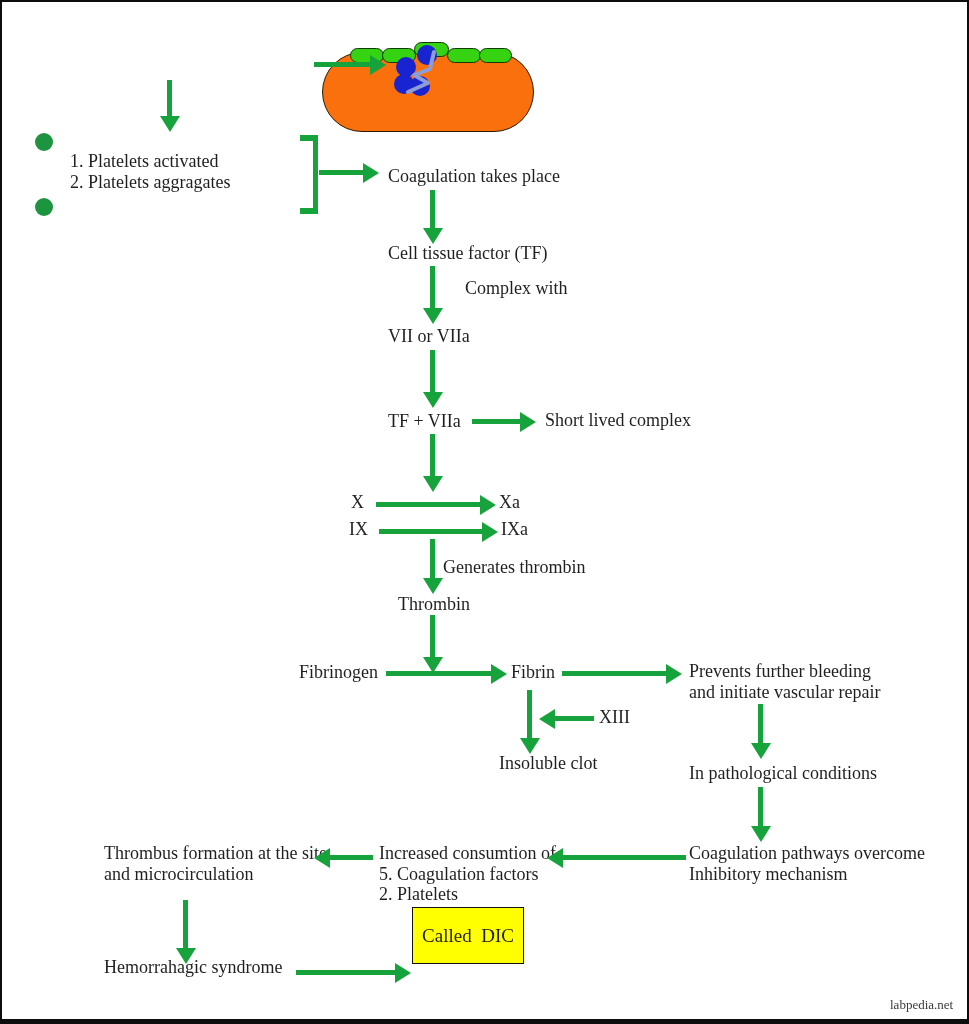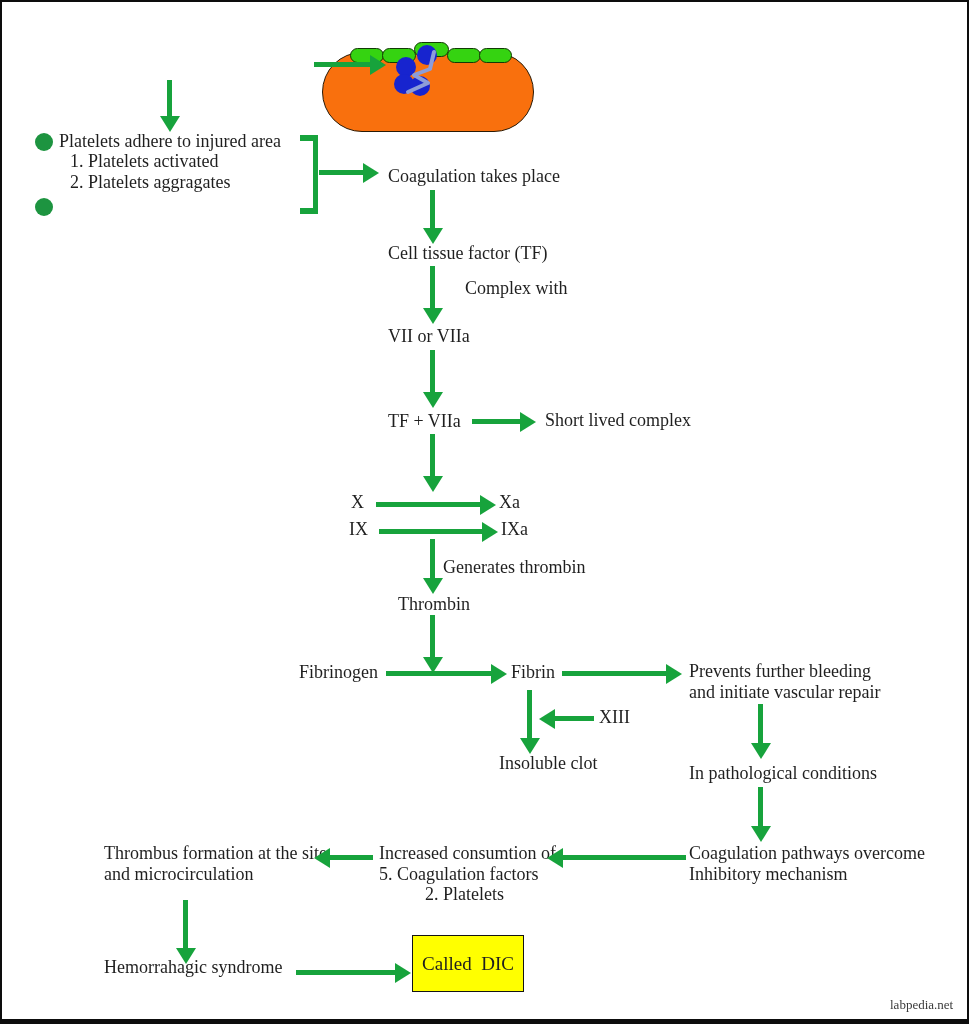--- a/index.html
+++ b/index.html
@@ -61,24 +61,23 @@
   <div class="capsule" style="left:445px;top:46px;width:34px;"></div>
   <div class="capsule" style="left:477px;top:46px;width:33px;"></div>
   <div class="platelet" style="left:415px;top:43px;"></div>
   <div class="platelet" style="left:394px;top:55px;"></div>
   <div class="platelet" style="left:392px;top:72px;"></div>
   <div class="platelet" style="left:408px;top:74px;"></div>
   <svg style="position:absolute;left:395px;top:40px;" width="50" height="55" viewBox="0 0 50 55">
     <polyline class="strand" points="37,10 33,27 17,33 31,41 11,50"></polyline>
   </svg>
 
-  <div class="ybox" style="left:410px;top:933px;width:112px;height:57px;">Called  DIC</div>
+  <div class="ybox" style="left:410px;top:905px;width:112px;height:57px;">Called  DIC</div>
 
   <div class="bullet" style="left:33px;top:131px;"></div>
-  <div class="t" style="left:57px;top:129px;">Platelets adhere to injured area</div>
   <div class="t" style="left:68px;top:149px;">1. Platelets activated</div>
   <div class="t" style="left:68px;top:170px;">2. Platelets aggragates</div>
   <div class="bullet" style="left:33px;top:196px;"></div>
 
   <div class="seg" style="left:311px;top:133px;width:5px;height:79px;"></div>
   <div class="seg" style="left:298px;top:133px;width:15px;height:6px;"></div>
   <div class="seg" style="left:298px;top:206px;width:15px;height:6px;"></div>
 
   <div class="t" style="left:386px;top:164px;">Coagulation takes place</div>
   <div class="t" style="left:386px;top:241px;">Cell tissue factor (TF)</div>
@@ -98,21 +97,21 @@
   <div class="t" style="left:497px;top:751px;">Insoluble clot</div>
 
   <div class="t" style="left:687px;top:659px;">Prevents further bleeding</div>
   <div class="t" style="left:687px;top:680px;">and initiate vascular repair</div>
   <div class="t" style="left:687px;top:761px;">In pathological conditions</div>
   <div class="t" style="left:687px;top:841px;text-align:center;">Coagulation pathways overcome</div>
   <div class="t" style="left:687px;top:862px;">Inhibitory mechanism</div>
 
   <div class="t" style="left:377px;top:841px;">Increased consumtion of</div>
   <div class="t" style="left:377px;top:862px;">5. Coagulation factors</div>
-  <div class="t" style="left:377px;top:882px;margin-left:46px;">2. Platelets</div>
+  <div class="t" style="left:377px;top:882px;">2. Platelets</div>
   <div class="t" style="left:102px;top:841px;">Thrombus formation at the site</div>
   <div class="t" style="left:102px;top:862px;">and microcirculation</div>
   <div class="t" style="left:102px;top:955px;">Hemorrahagic syndrome</div>
   <div class="t small" style="left:888px;top:995px;">labpedia.net</div>
 
   <div class="ar" style="left:312px;top:60px;width:56px;"></div>
   <div class="av" style="left:165px;top:78px;height:36px;"></div>
   <div class="ar" style="left:317px;top:168px;width:44px;"></div>
   <div class="av" style="left:428px;top:188px;height:38px;"></div>
   <div class="av" style="left:428px;top:264px;height:42px;"></div>

